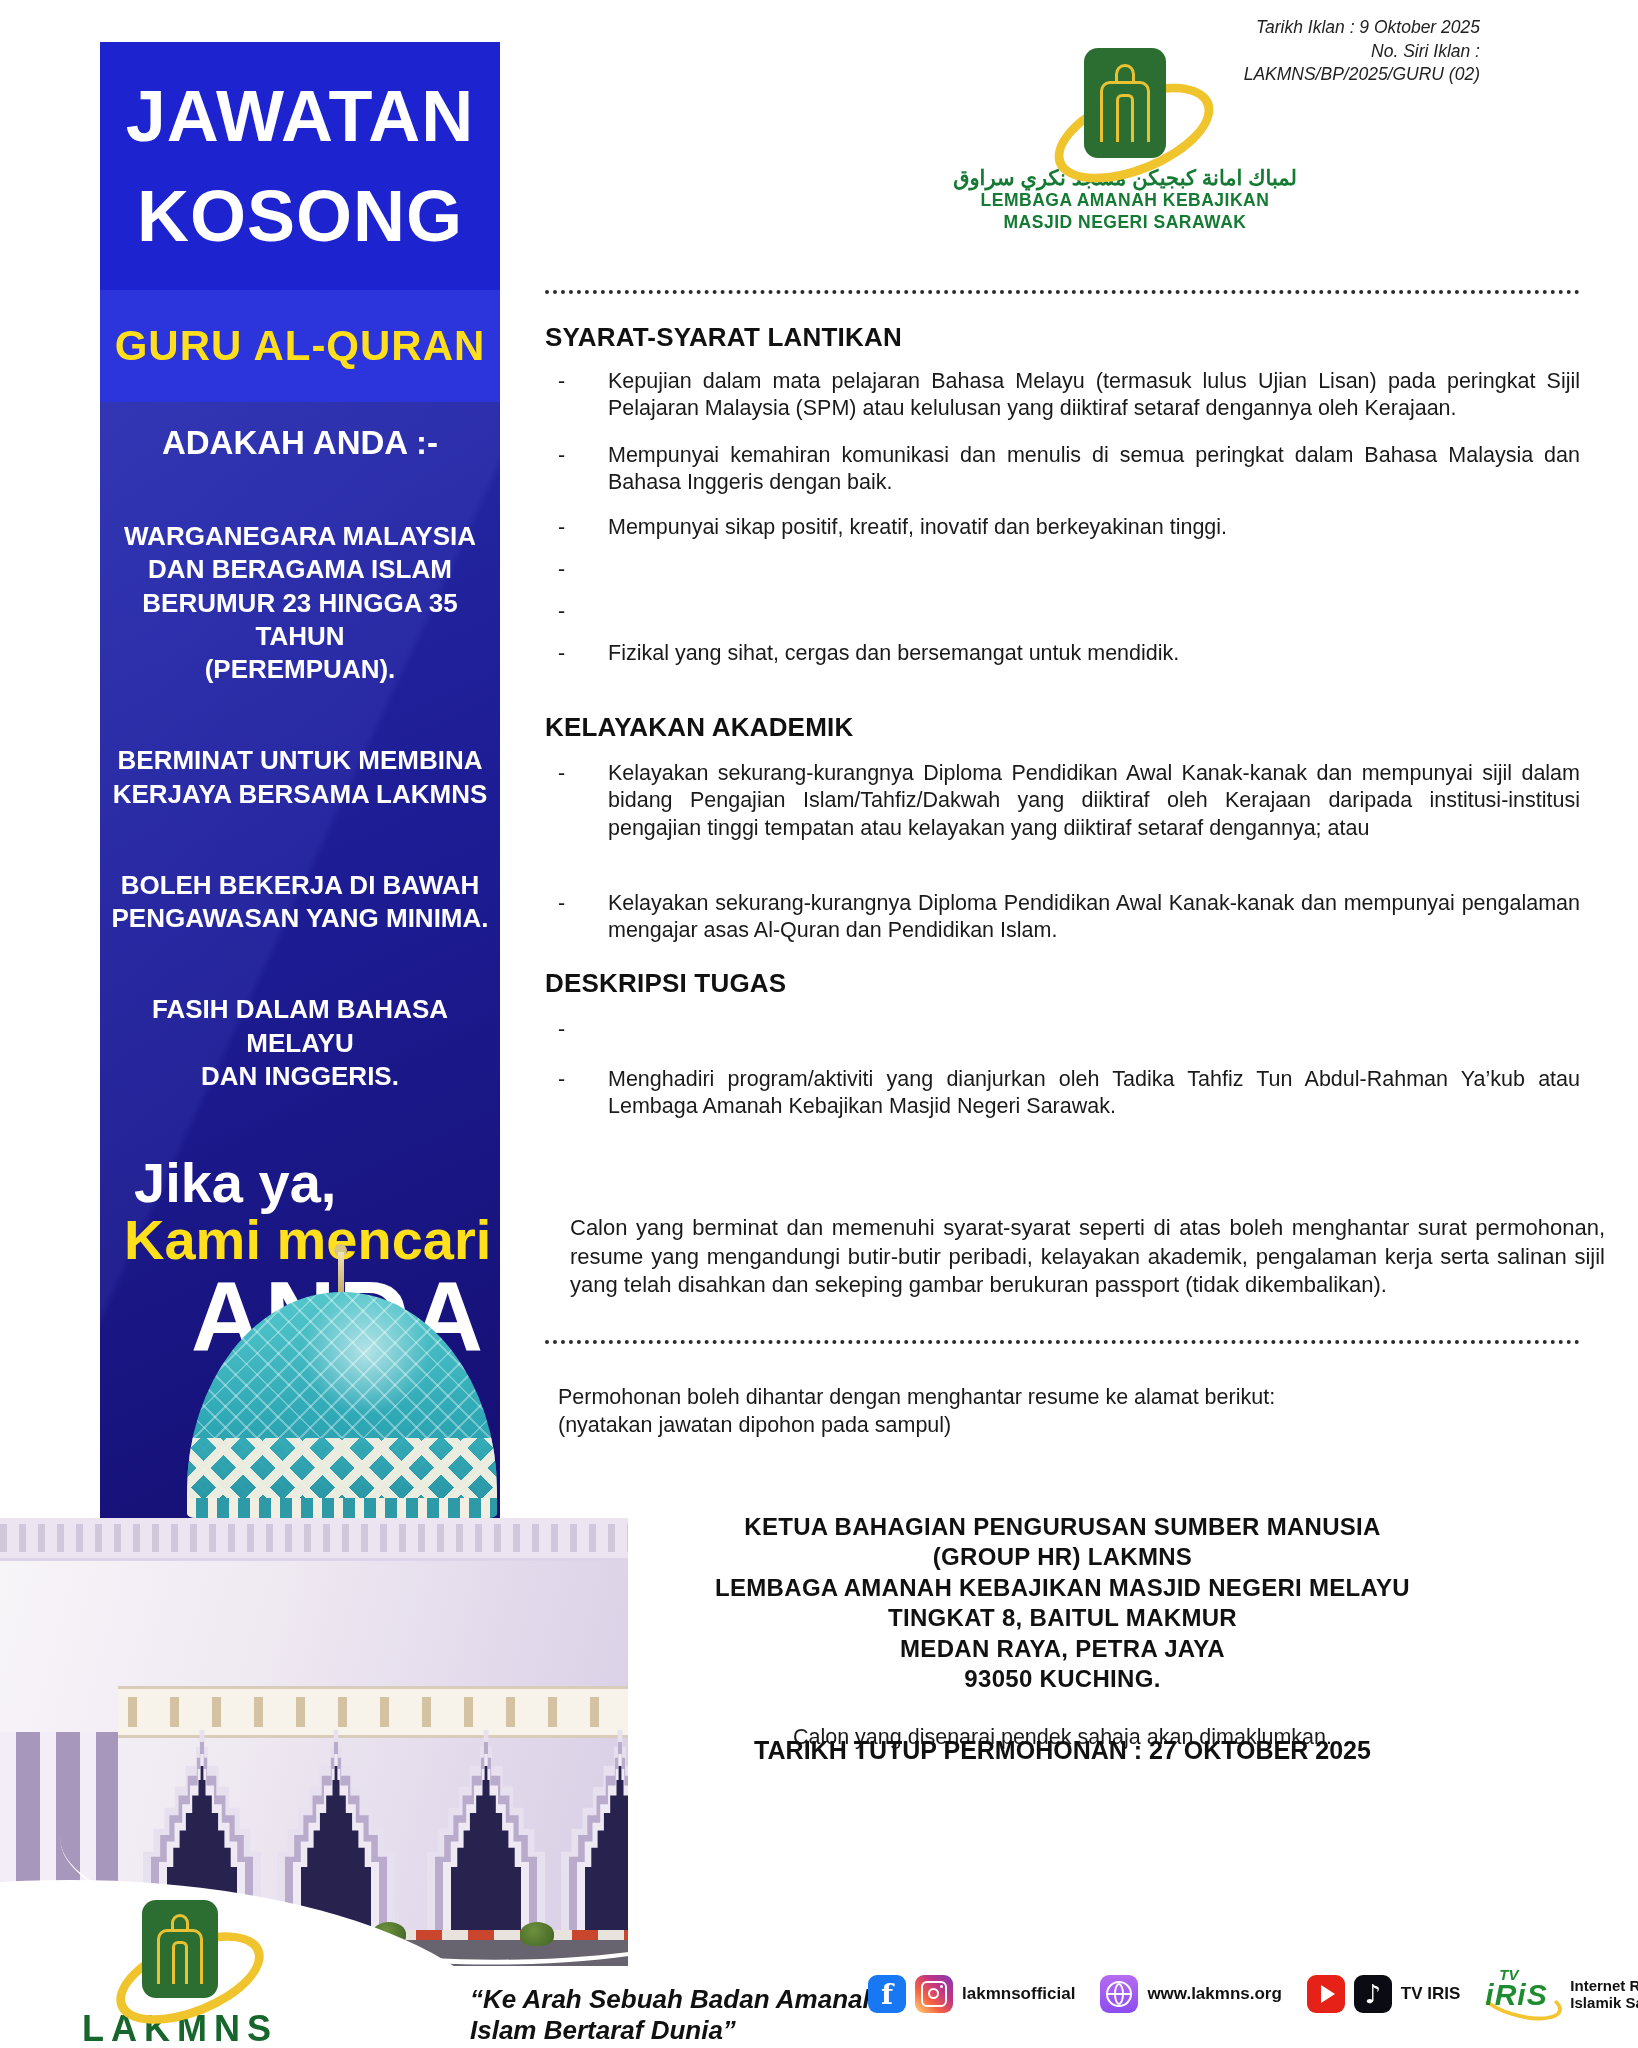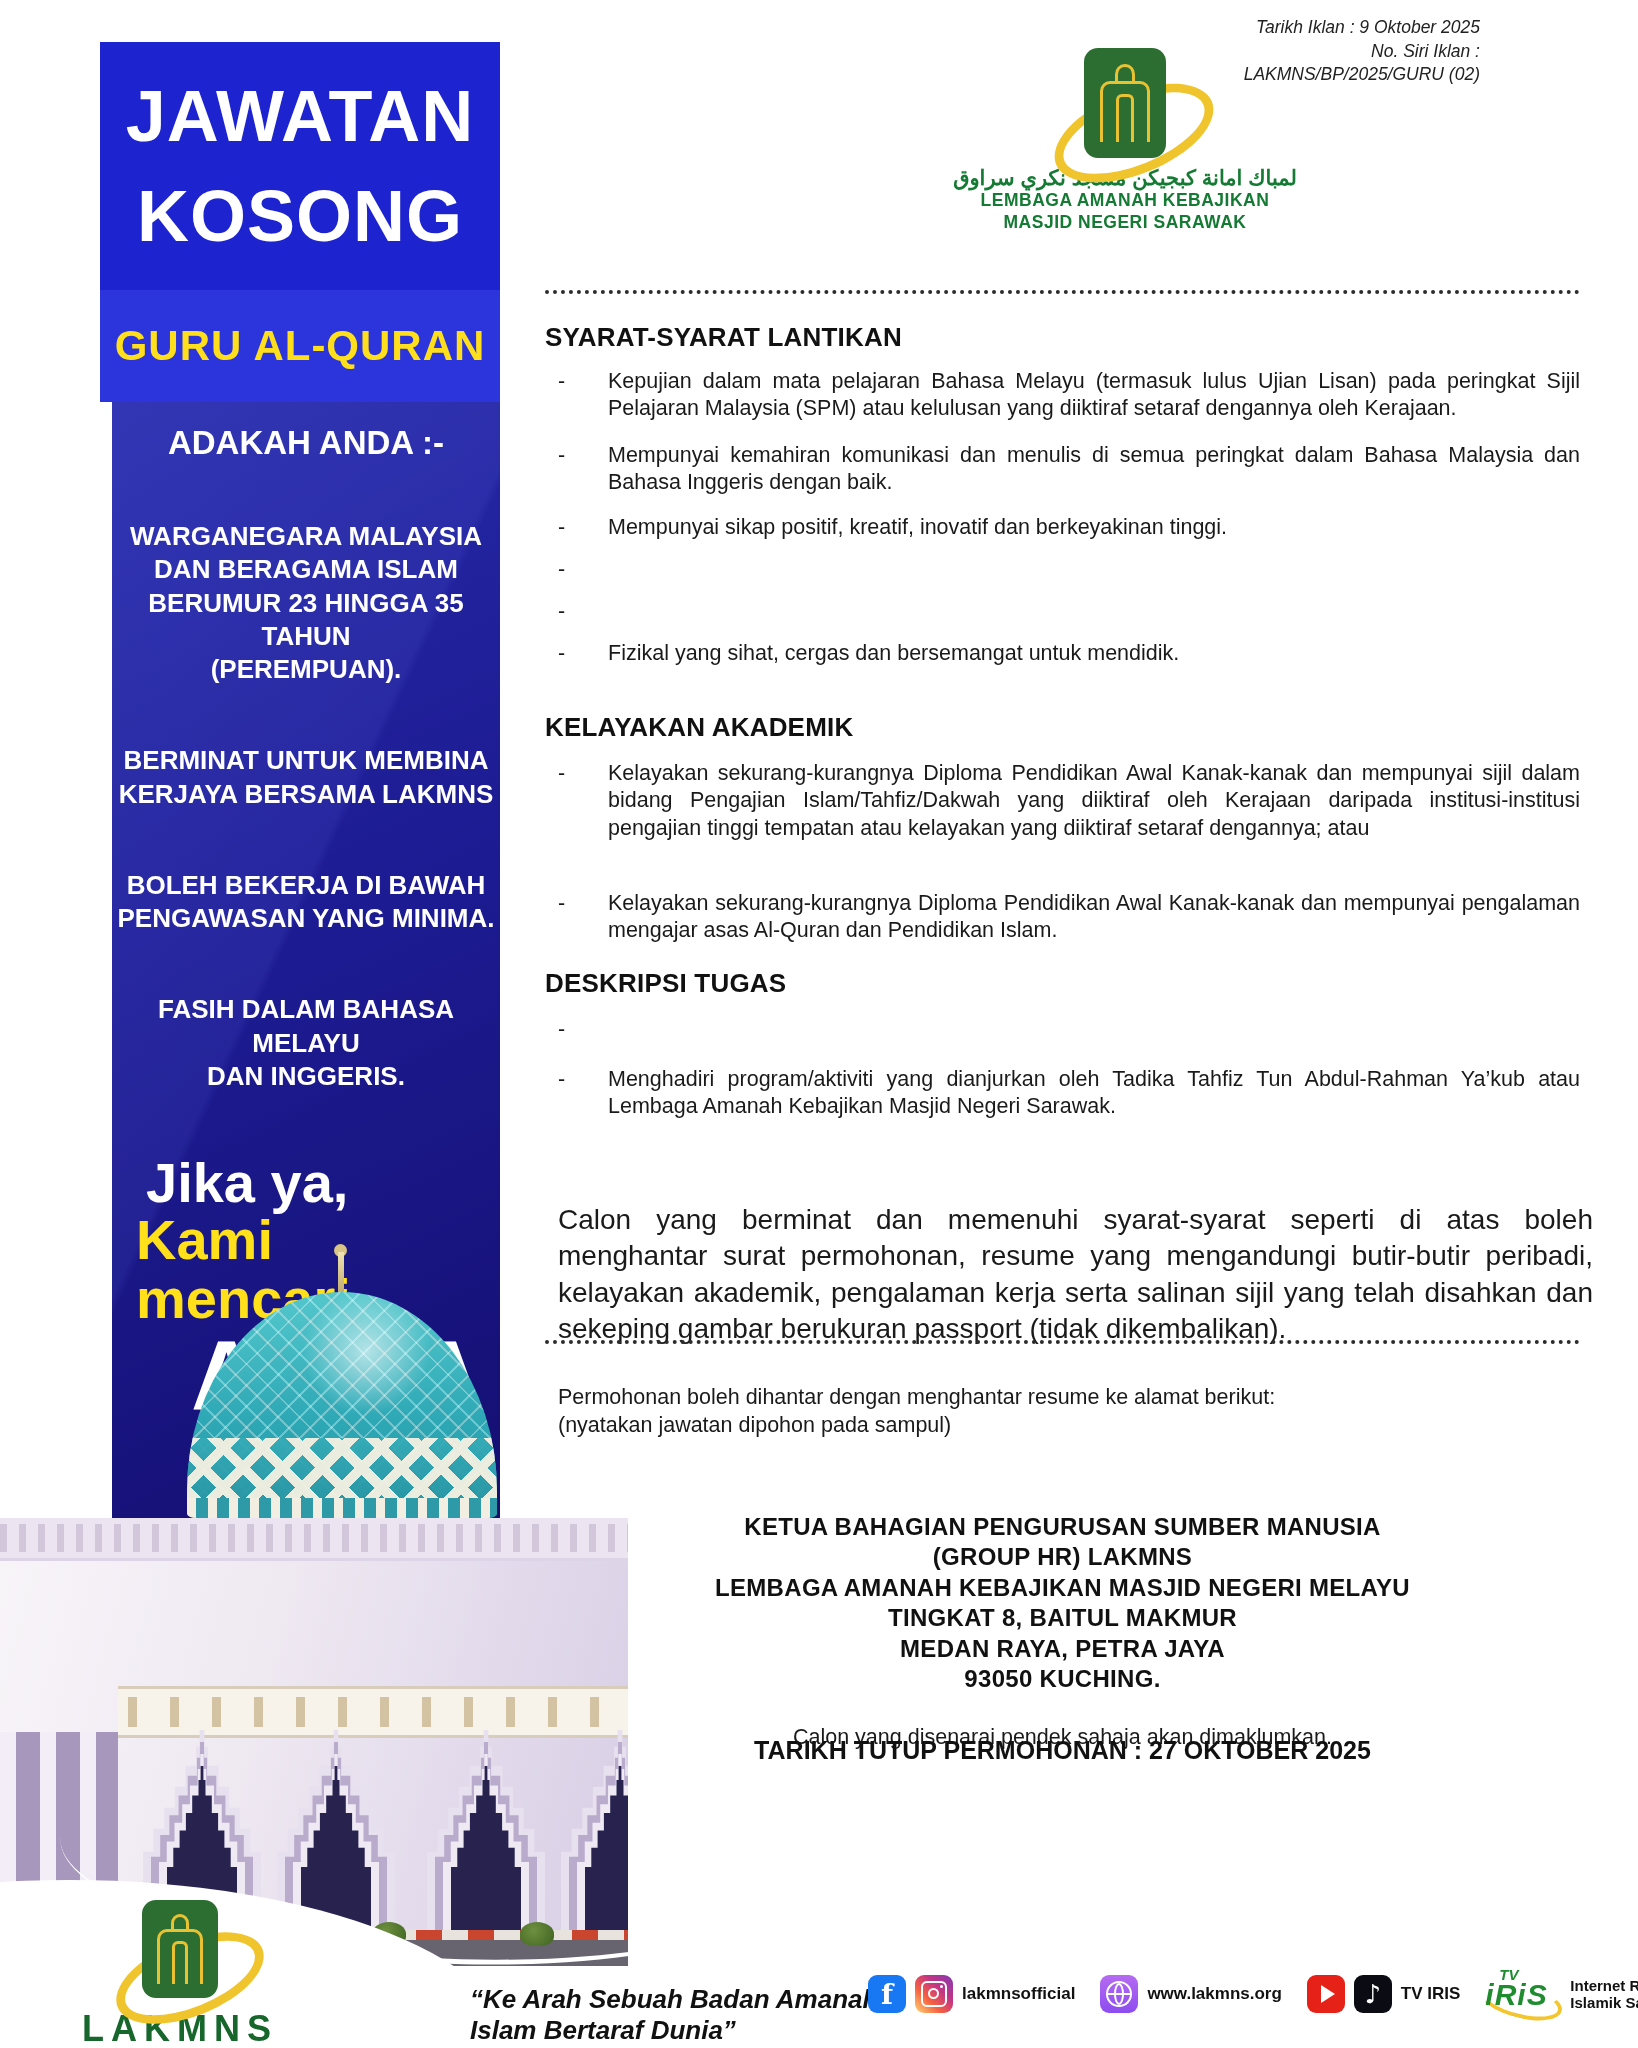--- a/index.html
+++ b/index.html
@@ -7,21 +7,21 @@
         font-family:"Liberation Sans",sans-serif;color:#1a1a1a;}
 
   
   .panel{position:absolute;left:100px;top:42px;width:400px;height:1476px;z-index:2;}
   .panel-top{height:248px;background:#1c23cf;display:flex;flex-direction:column;
              justify-content:center;align-items:center;gap:32px;}
   .panel-title{color:#fff;font-weight:700;font-size:72px;line-height:0.95;letter-spacing:1px;text-align:center;}
   .panel-band{height:112px;background:#2c35dc;display:flex;align-items:center;justify-content:center;}
   .band-text{color:#ffdf1b;font-size:42px;font-weight:700;letter-spacing:1px;}
   .panel-body{position:relative;height:1116px;overflow:hidden;color:#fff;text-align:center;font-weight:700;
-              background:linear-gradient(155deg,#272aa8 0%,#1d1c94 45%,#150f72 100%);margin-left:12px;}
+              background:linear-gradient(155deg,#272aa8 0%,#1d1c94 45%,#150f72 100%);}
   .panel-body::before{content:"";position:absolute;inset:0;
               background:linear-gradient(115deg,rgba(120,130,255,.14) 0%,rgba(120,130,255,.10) 46%,rgba(0,0,0,0) 47%);}
   .pb-inner{position:relative;}
   .intro{font-size:33px;margin:22px 6px 0;}
   .qual{font-size:26px;line-height:1.28;margin:58px 4px 0;}
   .cta1{font-size:56px;text-align:left;padding-left:34px;margin-top:62px;line-height:1.0;}
   .cta2{font-size:56px;text-align:left;padding-left:24px;color:#ffe01a;line-height:1.05;}
   .cta3{font-size:98px;text-align:right;padding-right:14px;letter-spacing:3px;line-height:0.95;}
 
   
@@ -94,21 +94,21 @@
   .org .oname{color:#157a33;font-size:17.5px;font-weight:700;letter-spacing:.5px;line-height:1.25;}
 
   
   .rc{position:absolute;left:545px;top:0;width:1035px;z-index:5;}
   .rc-abs{position:absolute;left:0;width:1035px;}
   .dotline{border-bottom:4px dotted #2c2c2c;height:0;}
   .rhead{font-size:26px;font-weight:700;color:#111;letter-spacing:.2px;}
   .bullet{display:flex;}
   .bullet .dash{flex:0 0 50px;padding-left:13px;font-size:21.5px;line-height:1.27;}
   .btxt{margin:0;font-size:21.5px;line-height:1.27;text-align:justify;}
-  .para{margin:0;padding-left:13px;font-size:28px;line-height:1.3;text-align:justify;}
+  .para{margin:12px;padding-left:13px;font-size:22px;line-height:1.3;text-align:justify;}
   .plain{font-size:21.5px;line-height:1.3;padding-left:13px;}
   .addr{text-align:center;font-weight:700;font-size:24px;line-height:1.27;letter-spacing:.3px;color:#111;}
   .center{text-align:center;}
   .deadline{font-size:25px;font-weight:700;color:#111;}
 
   
   .f-logo{position:absolute;left:60px;top:1900px;width:240px;text-align:center;z-index:6;}
   .f-logo .lakmns-text{margin-top:10px;color:#17672d;font-size:36px;font-weight:700;letter-spacing:7px;}
   .tagline{position:absolute;left:470px;top:1984px;width:420px;font-style:italic;font-size:26px;
            font-weight:700;color:#111;z-index:6;}

